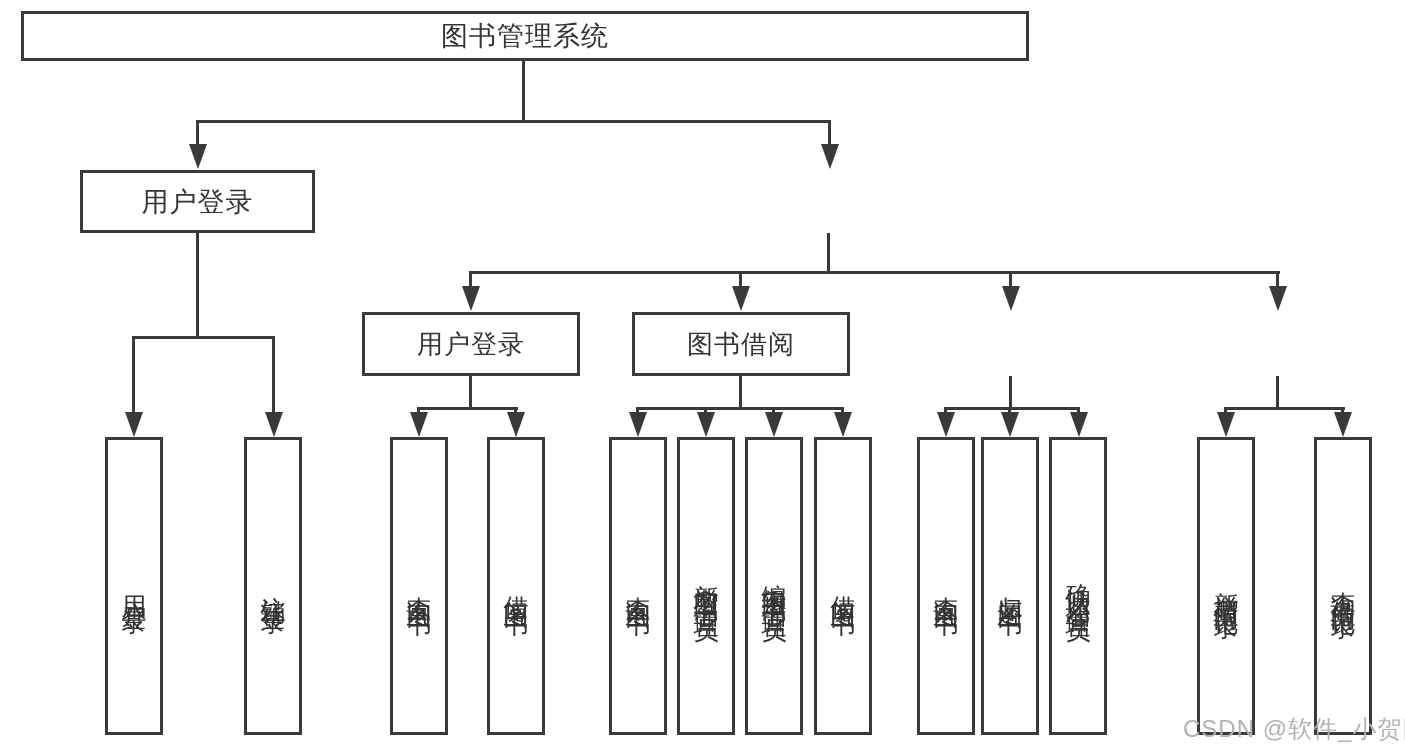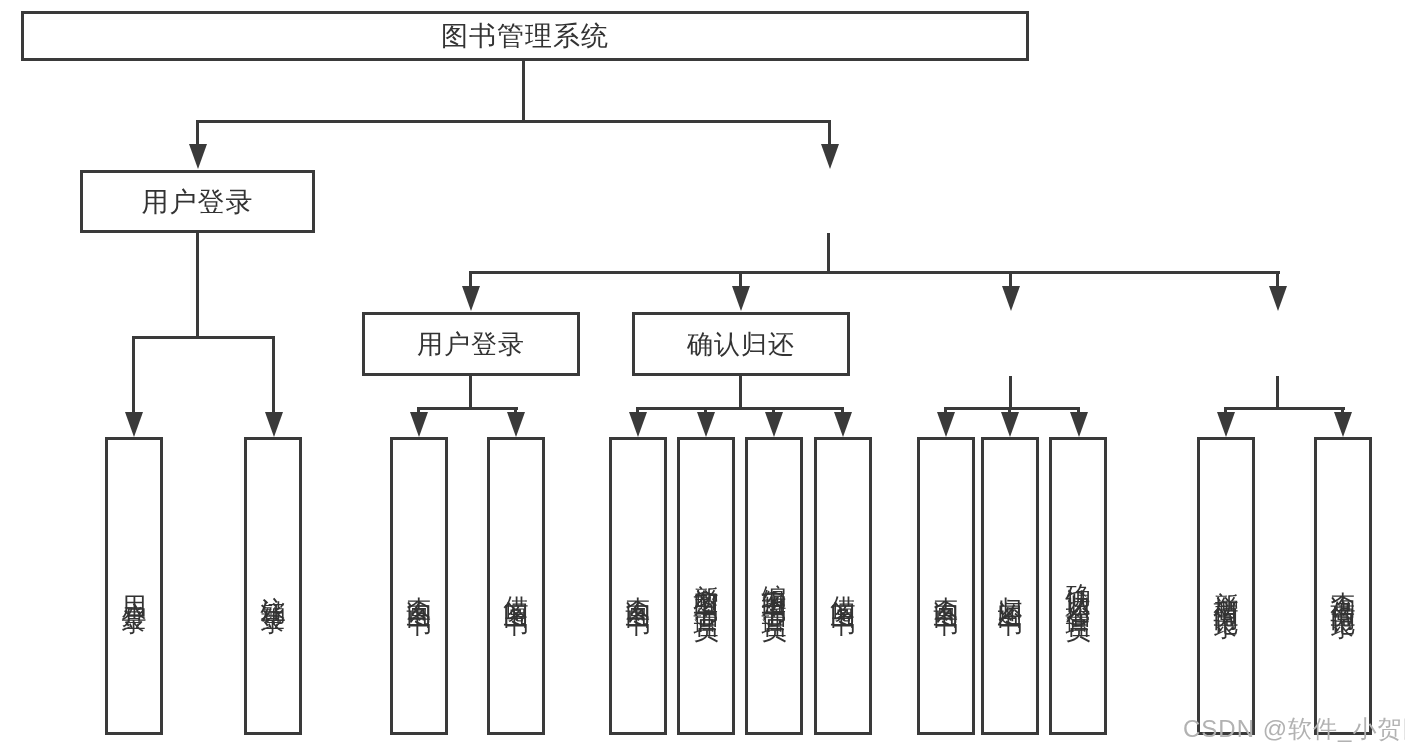--- a/index.html
+++ b/index.html
@@ -62,21 +62,21 @@
 
 <div class="stage">
 
   <div class="box" style="left:21px;top:11px;width:1008px;height:50px;">图书管理系统</div>
 
   <div class="box" style="left:80px;top:170px;width:235px;height:63px;">用户登录</div>
 
 
   <div class="box l3" style="left:362px;top:312px;width:218px;height:64px;">用户登录</div>
 
-  <div class="box l3" style="left:632px;top:312px;width:218px;height:64px;">确认归还</div>
+  <div class="box l3" style="left:632px;top:312px;width:218px;height:64px;">图书借阅</div>
 
 
 
   <div class="box leaf" style="left:105px;top:437px;width:58px;height:298px;">
     <span>用户登录</span>
   </div>
   <div class="box leaf" style="left:244px;top:437px;width:58px;height:298px;">
     <span>注销登录</span>
   </div>
 

